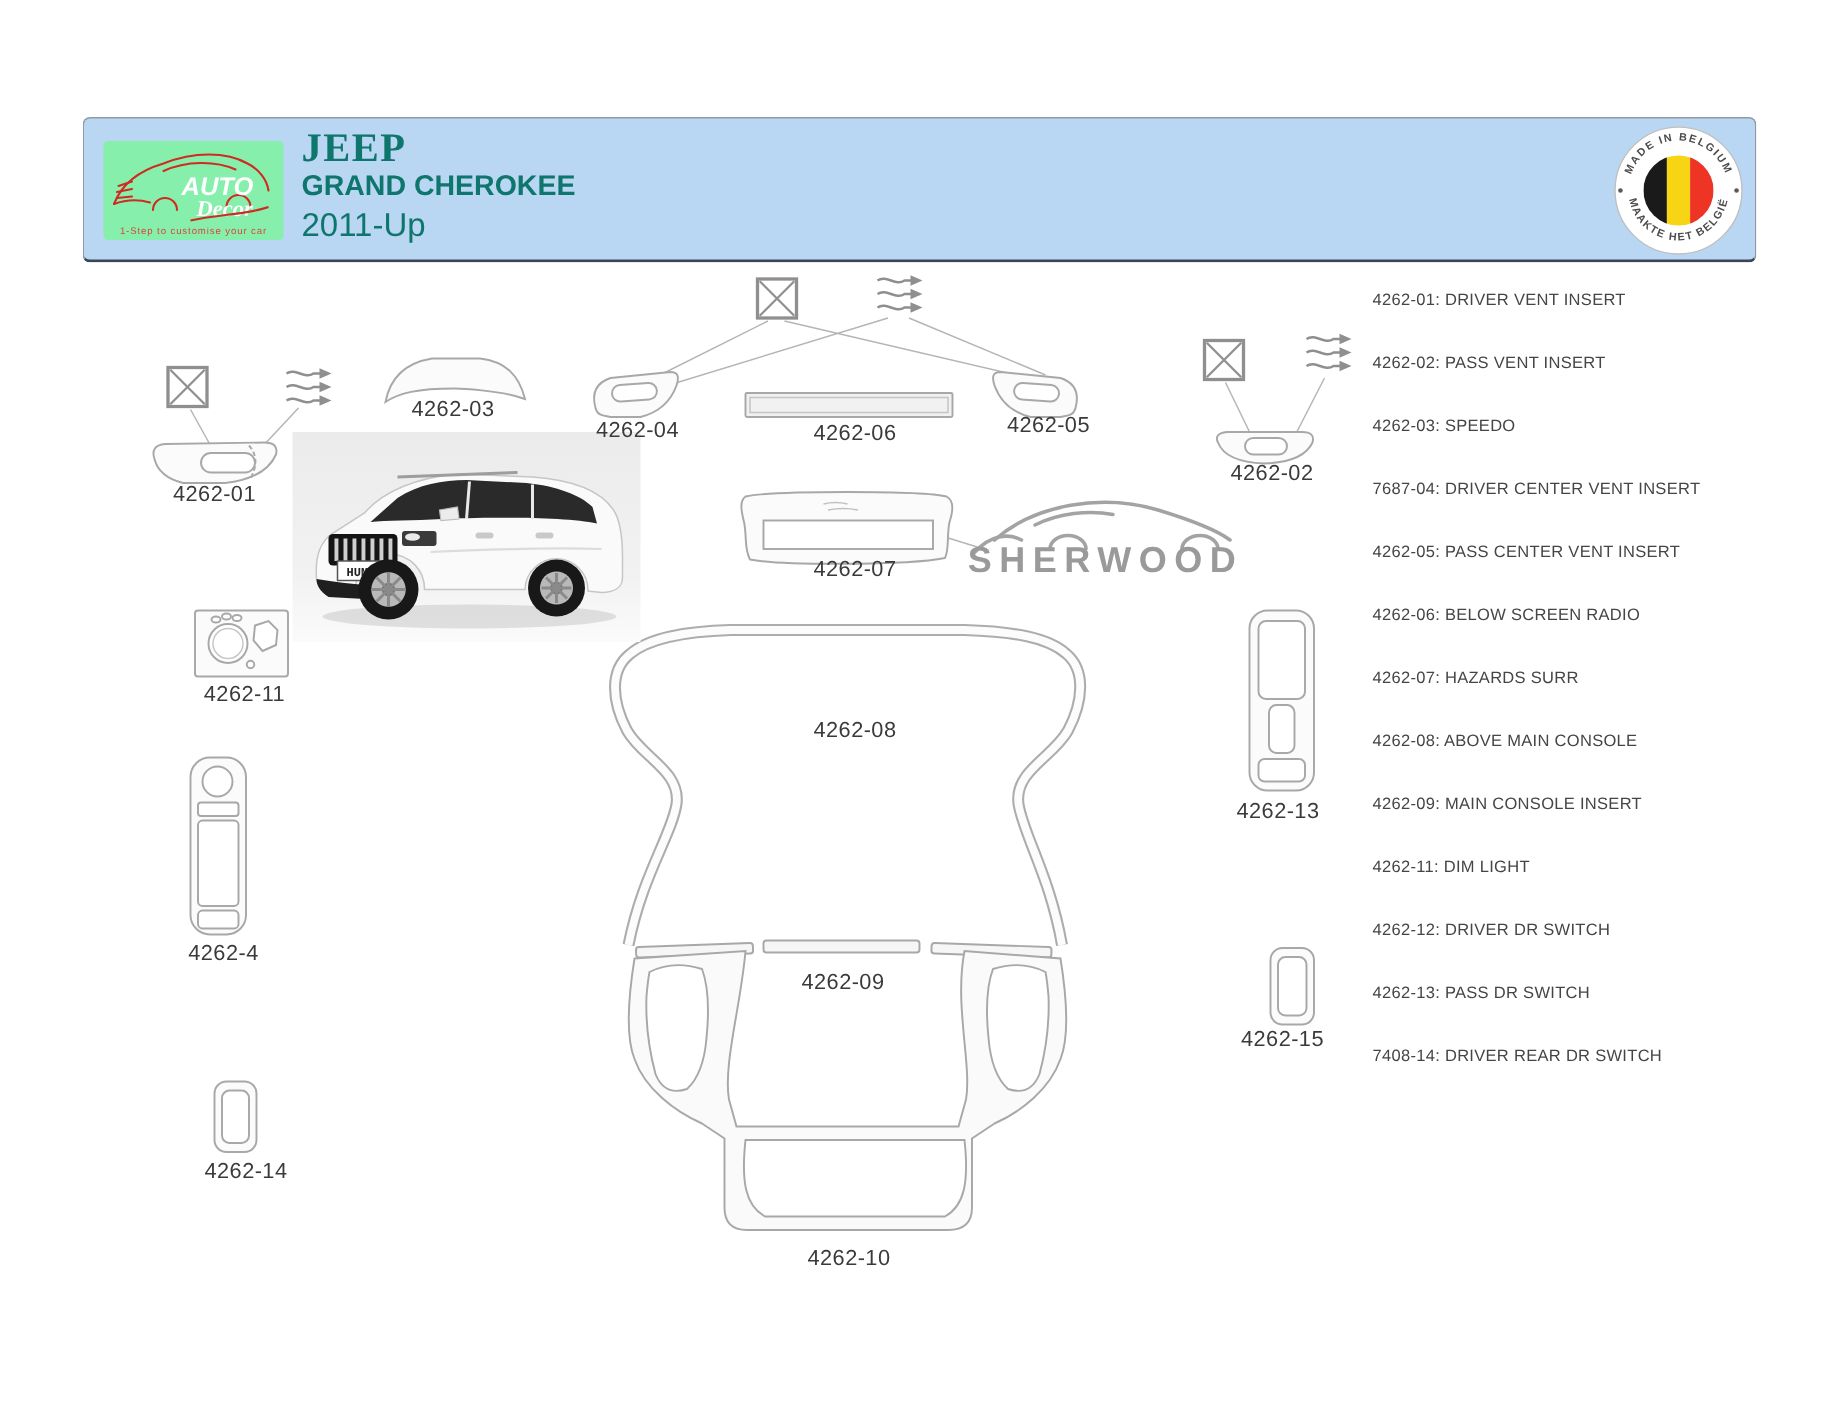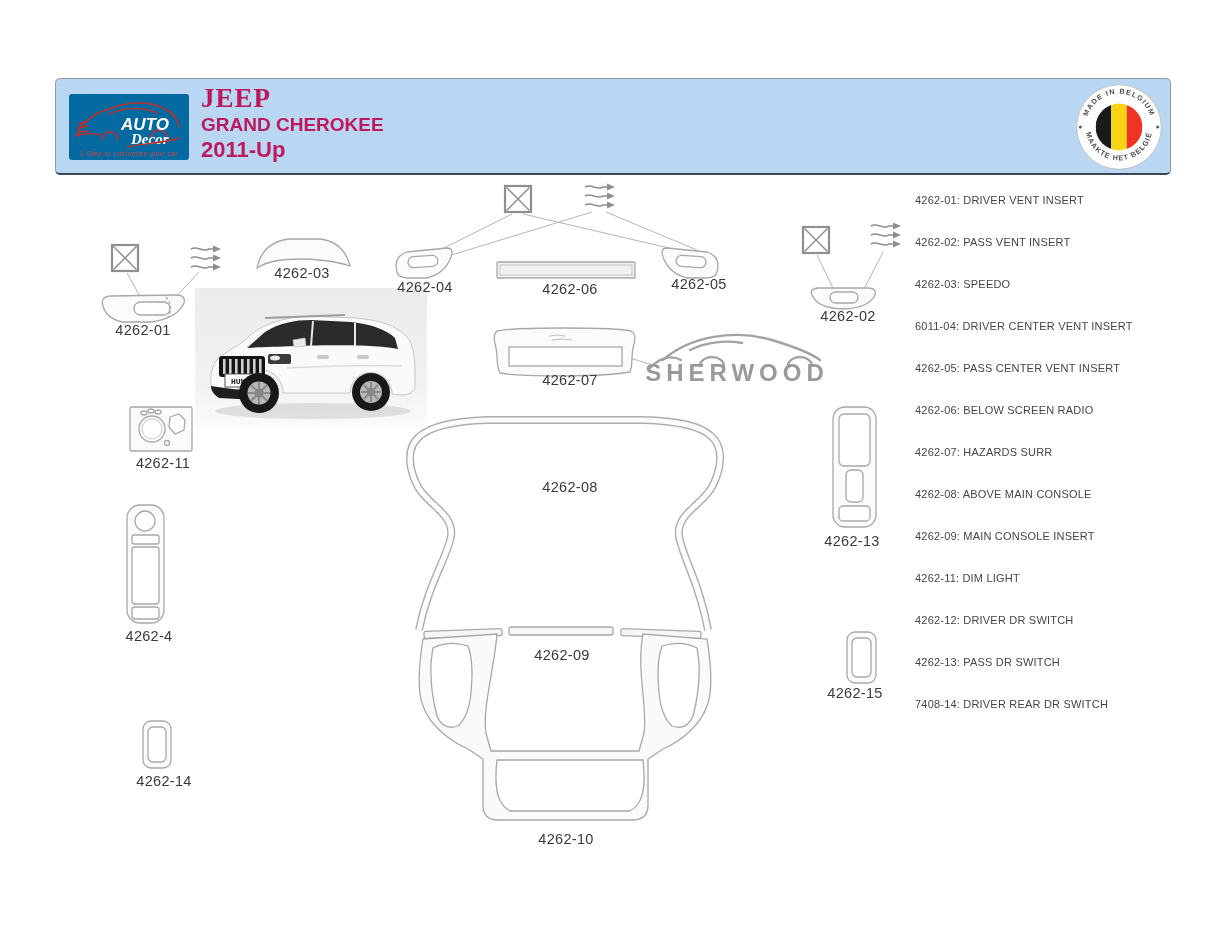--- a/index.html
+++ b/index.html
@@ -3,25 +3,25 @@
 <meta charset="utf-8">
 <style>
   html,body{margin:0;padding:0;background:#fff;}
   #page{position:relative;width:1228px;height:950px;background:#ffffff;
         font-family:"Liberation Sans",sans-serif;overflow:hidden;}
 
   
   .header{position:absolute;left:55px;top:78px;width:1116px;height:97px;
           background:#b9d7f2;border:1px solid #8e9aa8;border-bottom:2px solid #3c4556;
           border-radius:5px;box-sizing:border-box;}
-  .logo{position:absolute;left:13px;top:15px;width:120px;height:66px;background:#0369a1;border-radius:3px;}
-  .vehicle{position:absolute;left:145px;top:4px;color:#be185d;}
+  .logo{position:absolute;left:13px;top:15px;width:120px;height:66px;background:#86efac;border-radius:3px;}
+  .vehicle{position:absolute;left:145px;top:4px;color:#0f766e;}
   .vehicle .make{font-family:"Liberation Serif",serif;font-weight:bold;font-size:27px;line-height:30px;letter-spacing:1px;}
   .vehicle .model{font-weight:bold;font-size:19px;line-height:23px;}
-  .vehicle .year{font-weight:bold;font-size:22px;line-height:27px;}
+  .vehicle .year{font-weight:normal;font-size:22px;line-height:27px;}
   .kit{position:absolute;right:122px;top:15px;text-align:right;color:#10182f;}
   .kit .kit-title{font-weight:bold;font-size:29px;line-height:33px;}
   .kit .kit-code{font-weight:bold;font-size:20px;line-height:26px;padding-right:14px;}
   .badge{position:absolute;right:6px;top:3px;width:90px;height:90px;}
 
   
   .diagram{position:absolute;left:0;top:0;}
   .plabel{position:absolute;width:96px;text-align:center;font-size:14.5px;color:#3a3a3a;letter-spacing:.3px;}
 
   
@@ -286,21 +286,21 @@
   <div class="plabel" style="left:115px;top:455px">4262-11</div>
   <div class="plabel" style="left:101px;top:628px">4262-4</div>
   <div class="plabel" style="left:804px;top:533px">4262-13</div>
   <div class="plabel" style="left:116px;top:773px">4262-14</div>
   <div class="plabel" style="left:807px;top:685px">4262-15</div>
 
   <div class="plist">
     <div class="row">4262-01: DRIVER VENT INSERT</div>
     <div class="row">4262-02: PASS VENT INSERT</div>
     <div class="row">4262-03: SPEEDO</div>
-    <div class="row">6011-04: DRIVER CENTER VENT INSERT</div>
+    <div class="row">7687-04: DRIVER CENTER VENT INSERT</div>
     <div class="row">4262-05: PASS CENTER VENT INSERT</div>
     <div class="row">4262-06: BELOW SCREEN RADIO</div>
     <div class="row">4262-07: HAZARDS SURR</div>
     <div class="row">4262-08: ABOVE MAIN CONSOLE</div>
     <div class="row">4262-09: MAIN CONSOLE INSERT</div>
     <div class="row">4262-11: DIM LIGHT</div>
     <div class="row">4262-12: DRIVER DR SWITCH</div>
     <div class="row">4262-13: PASS DR SWITCH</div>
     <div class="row">7408-14: DRIVER REAR DR SWITCH</div>
   </div>

